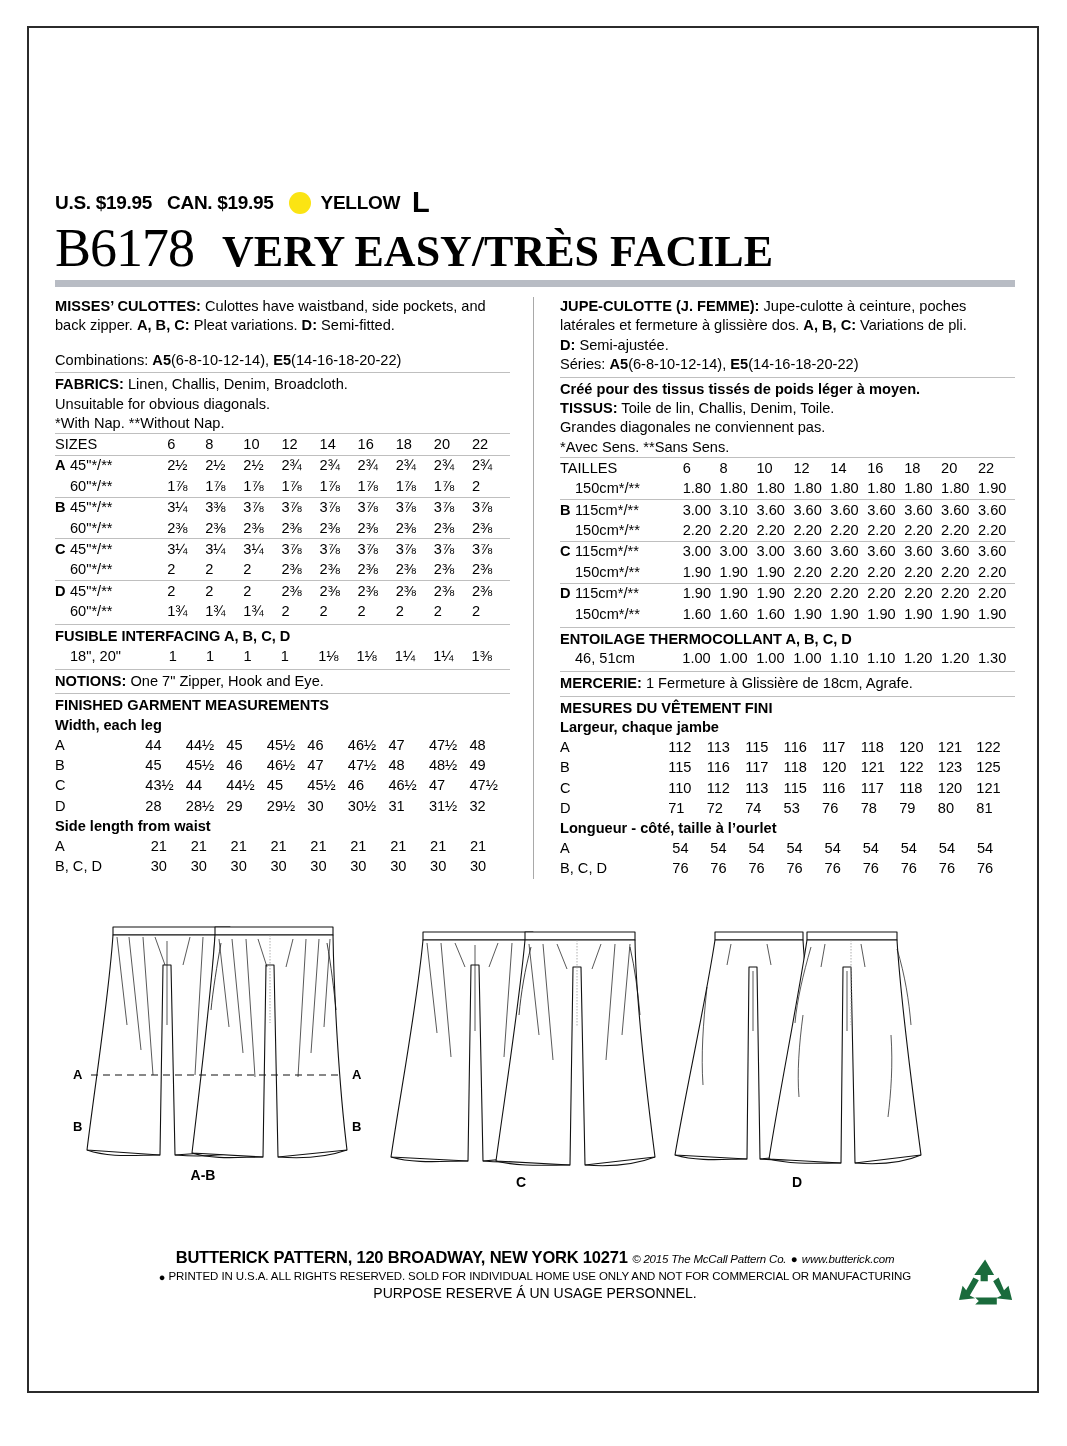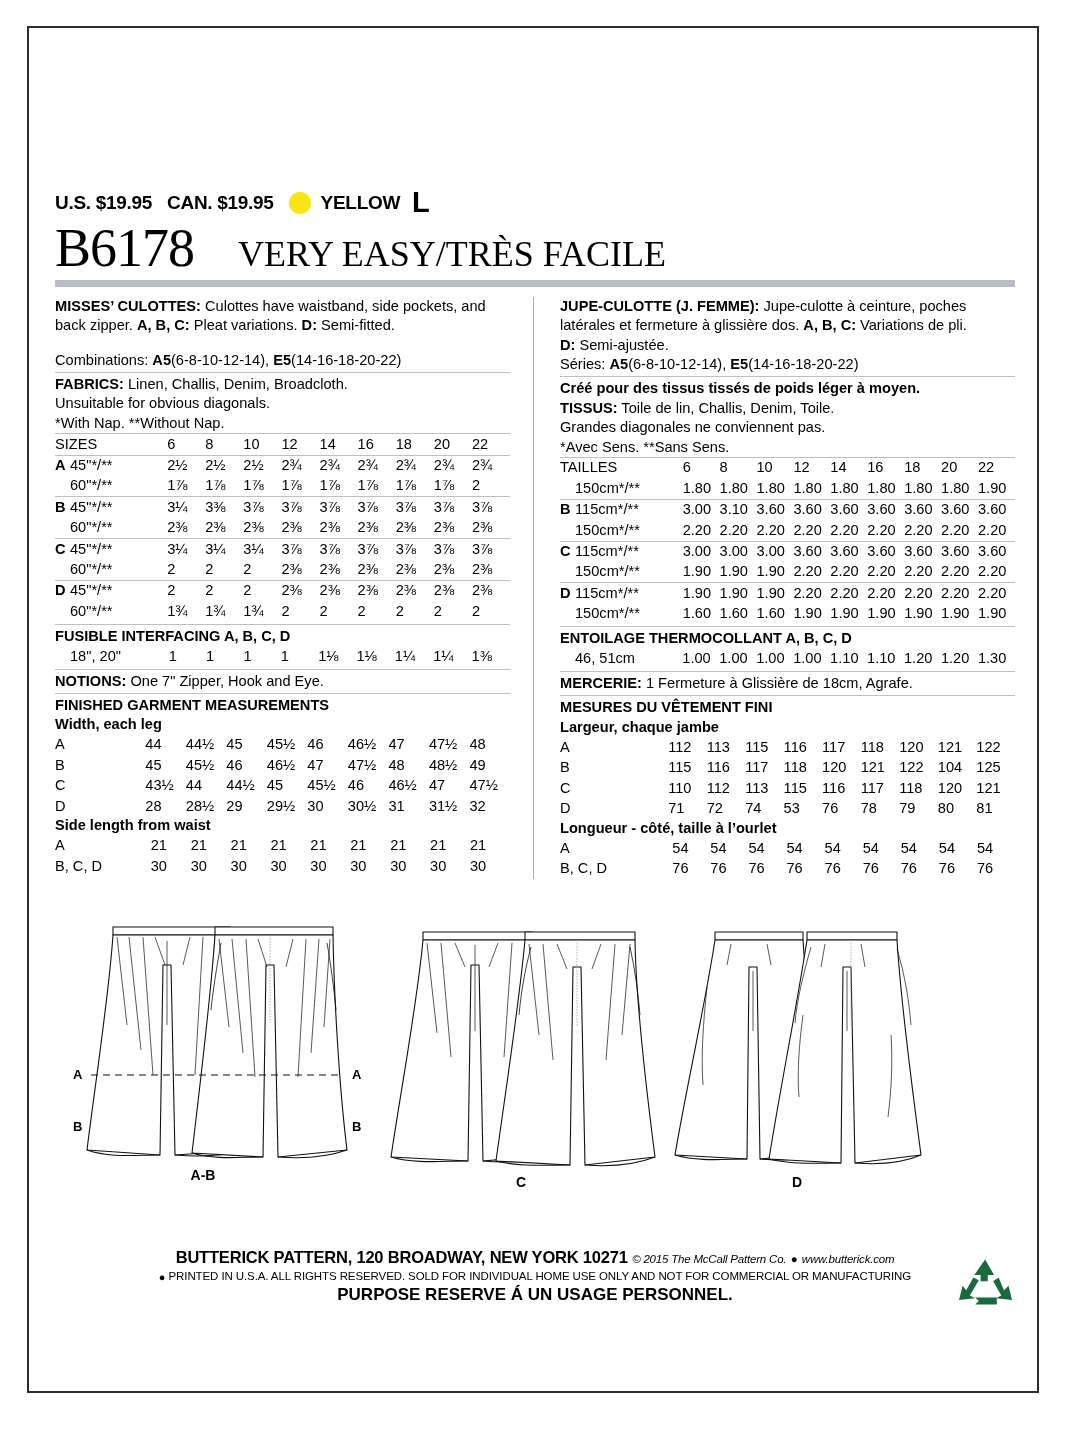--- a/index.html
+++ b/index.html
@@ -47,22 +47,22 @@
     display: flex; align-items: baseline;
     font-family: "Liberation Serif", serif;
     margin-top: 4px;
   }
   .patnum {
     font-size: 54px; font-weight: normal;
     letter-spacing: -1px;
     line-height: 1.05;
   }
   .veryeasy {
-    font-size: 36px; font-weight: normal;
-    margin-left: 44px;
+    font-size: 44px; font-weight: bold;
+    margin-left: 28px;
     letter-spacing: 0px;
   }
   .grayrule {
     height: 7px; background: #b8bcc4;
     margin-top: 3px; width: 100%;
   }
 
   
   .cols {
     display: flex;
@@ -133,21 +133,21 @@
   
   .footer {
     position: absolute;
     left: 55px; top: 1248px;
     width: 960px;
     text-align: center;
   }
   .f1 { font-size: 16.5px; font-weight: bold; letter-spacing: -0.2px; }
   .f1 .small { font-size: 11.5px; font-weight: normal; font-style: italic; }
   .f2 { font-size: 11.5px; margin-top: 3px; letter-spacing: -0.1px; }
-  .f3 { font-size: 17px; margin-top: 2px; font-weight: bold; }
+  .f3 { font-size: 14px; margin-top: 2px; }
   .recycle {
     position: absolute; right: 0px; top: 8px;
     width: 58px; height: 54px;
   }
   .bullet { font-size: 11px; vertical-align: middle; }
 </style>
 </head>
 <body>
 
 <div class="page-border"></div>
@@ -568,21 +568,21 @@
             </tr>
             <tr>
               <td class="flbl">B</td>
               <td class="fnum">115</td>
               <td class="fnum">116</td>
               <td class="fnum">117</td>
               <td class="fnum">118</td>
               <td class="fnum">120</td>
               <td class="fnum">121</td>
               <td class="fnum">122</td>
-              <td class="fnum">104</td>
+              <td class="fnum">123</td>
               <td class="fnum">125</td>
             </tr>
             <tr>
               <td class="flbl">C</td>
               <td class="fnum">110</td>
               <td class="fnum">112</td>
               <td class="fnum">113</td>
               <td class="fnum">115</td>
               <td class="fnum">116</td>
               <td class="fnum">117</td>

